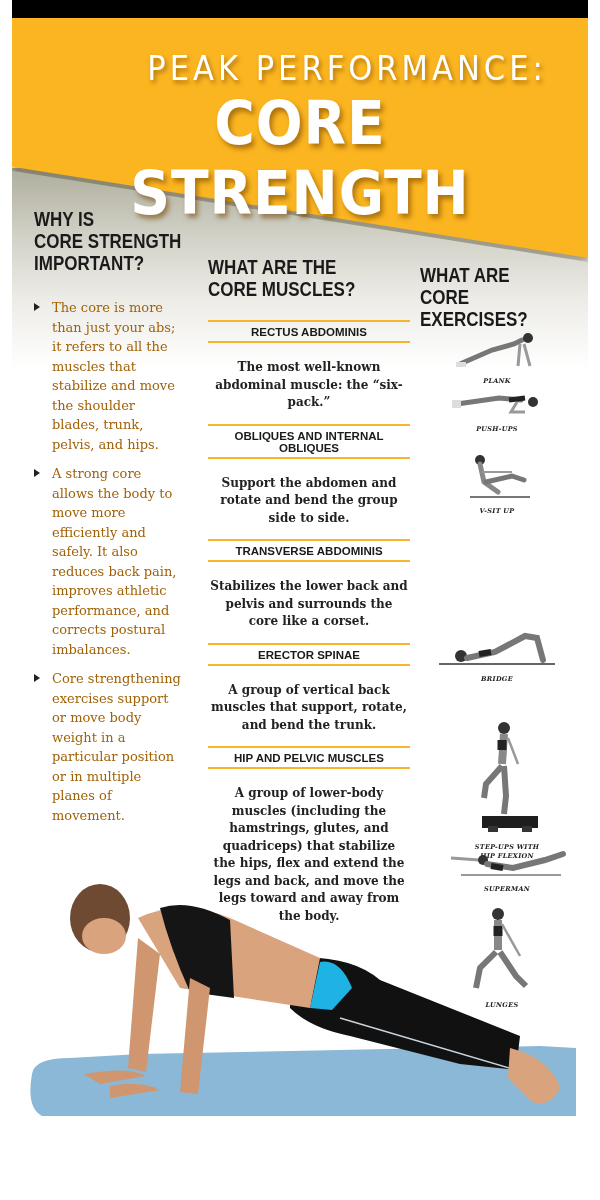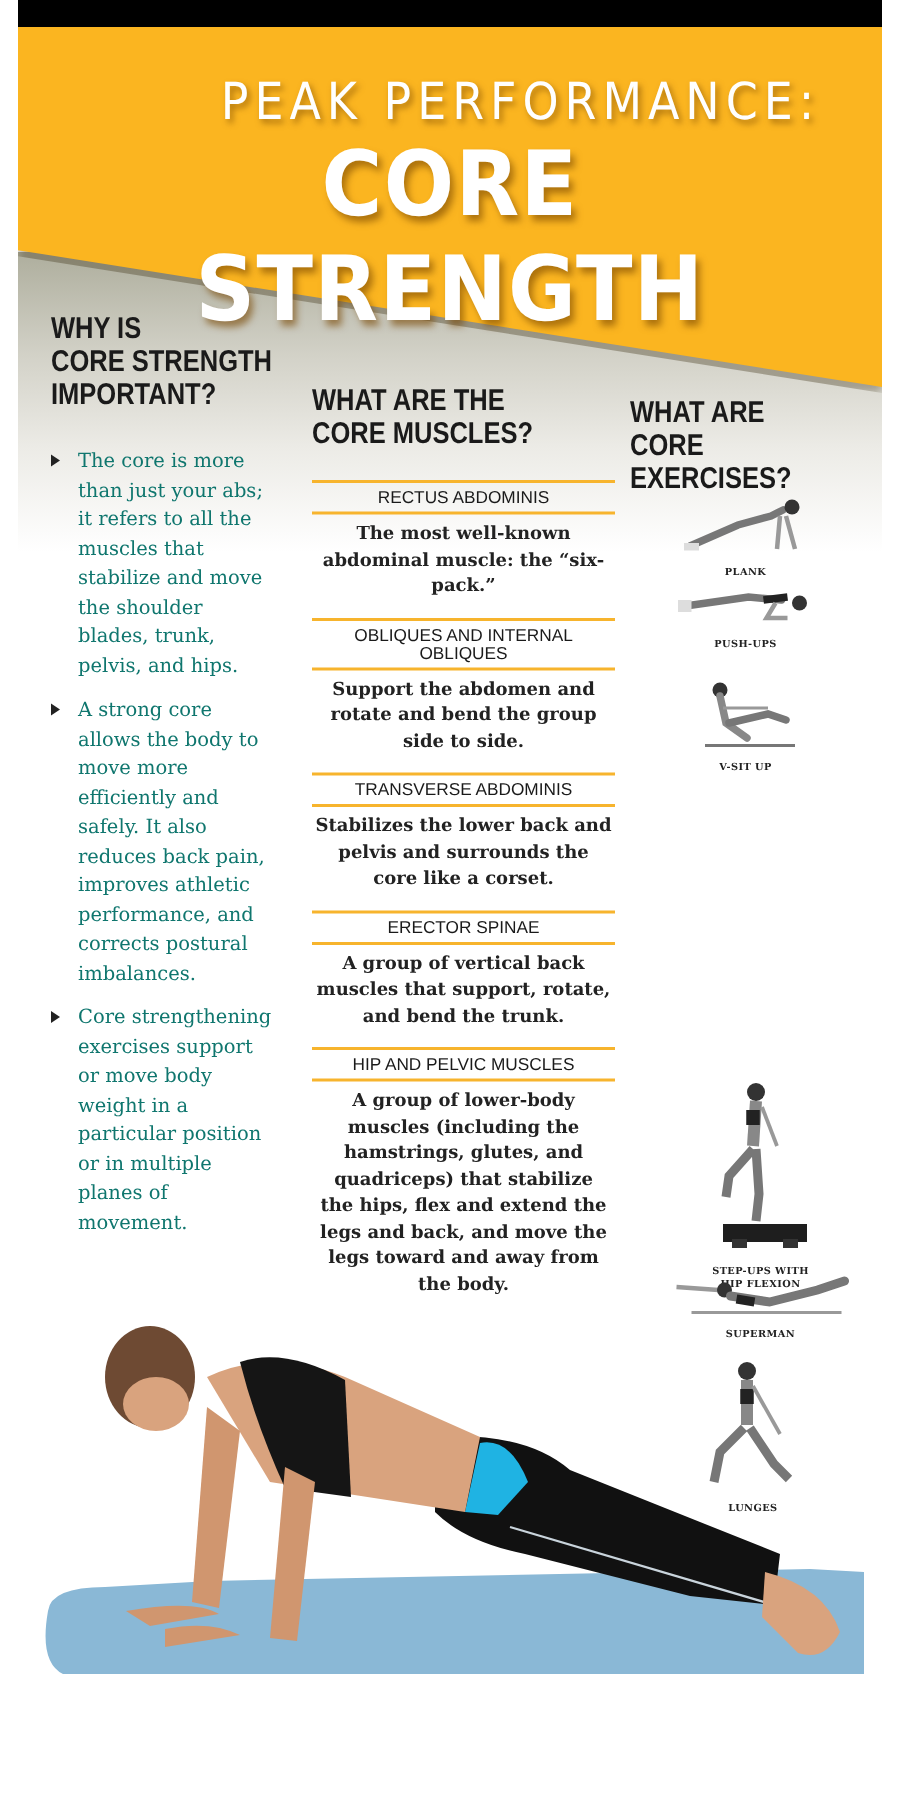--- a/index.html
+++ b/index.html
@@ -9,26 +9,26 @@
   .grayband{position:absolute;left:0;top:150px;width:576px;height:200px;background:linear-gradient(180deg,#aeae9d 0%,#d3d2c8 35%,#ecebe6 65%,#ffffff 100%);}
   .banner{position:absolute;left:0;top:0;width:576px;height:240px;background:#fbb520;clip-path:polygon(0 0,100% 0,100% 100%,0 62%);}
   .banner-shadow{position:absolute;left:0;top:4px;width:576px;height:240px;background:rgba(60,50,20,0.35);clip-path:polygon(0 0,100% 0,100% 100%,0 62%);filter:blur(3px);}
   .title1{position:absolute;left:0;width:576px;top:30px;text-align:center;color:#fff;font-family:"DejaVu Sans Condensed","DejaVu Sans",sans-serif;font-size:34px;letter-spacing:4px;text-shadow:2px 3px 4px rgba(120,70,0,0.6);margin-left:47px;}
   .title2{position:absolute;left:0;width:576px;top:70px;text-align:center;color:#fff;font-family:"DejaVu Sans","Liberation Sans",sans-serif;font-weight:bold;font-size:60px;letter-spacing:1px;transform:scaleX(0.92);text-shadow:3px 4px 5px rgba(120,70,0,0.6);}
   .h{font-family:"Liberation Sans",sans-serif;font-weight:bold;color:#1a1a1a;text-transform:uppercase;line-height:1.1;transform-origin:left top;}
   .col1-h{position:absolute;left:22px;top:190px;font-size:20px;transform:scaleX(0.85);}
   .col2-h{position:absolute;left:196px;top:238px;font-size:20px;transform:scaleX(0.85);}
   .col3-h{position:absolute;left:408px;top:246px;font-size:20px;transform:scaleX(0.85);}
   .bullets{position:absolute;left:22px;top:280px;width:150px;margin:0;padding:0;list-style:none;}
-  .bullets li{position:relative;padding-left:18px;font-size:13px;line-height:19.5px;color:#0f766e;margin-bottom:10px;}
+  .bullets li{position:relative;padding-left:18px;font-size:13px;line-height:19.5px;color:#a16207;margin-bottom:10px;}
   .tri{position:absolute;left:0;top:5px;width:0;height:0;border-top:4.5px solid transparent;border-bottom:4.5px solid transparent;border-left:6px solid #222;}
   .muscles{position:absolute;left:196px;top:302px;width:202px;}
-  .muscle-name{border-top:2px solid #f7b42d;border-bottom:2px solid #f7b42d;text-align:center;font-family:"Liberation Sans",sans-serif;font-weight:normal;font-size:11.5px;color:#1a1a1a;padding:4px 0 3px;letter-spacing:0;}
-  .muscle-desc{text-align:center;font-size:12px;line-height:17.5px;color:#222;font-weight:bold;padding:4px 2px 12px;}
-  .exercise{position:absolute;text-align:center;}
+  .muscle-name{border-top:2px solid #f7b42d;border-bottom:2px solid #f7b42d;text-align:center;font-family:"Liberation Sans",sans-serif;font-weight:bold;font-size:11.5px;color:#1a1a1a;padding:4px 0 3px;letter-spacing:0;}
+  .muscle-desc{text-align:center;font-size:12px;line-height:17.5px;color:#222;font-weight:bold;padding:16px 2px 12px;}
+  .exercise{position:absolute;text-align:center;font-style:italic;}
   .ex-label{font-family:"DejaVu Serif",serif;font-weight:bold;font-size:6.5px;letter-spacing:0.3px;color:#222;line-height:9px;margin-top:3px;}
   .photo{position:absolute;left:20px;top:858px;width:556px;height:266px;}
   .footer{position:absolute;left:0;top:1145px;width:600px;height:55px;background:#fff;}
 </style>
 </head>
 <body>
 
 <div class="topbar"></div>
 
 <div class="card">
@@ -107,20 +107,29 @@
       <circle cx="18" cy="8" r="5" fill="#333"></circle>
       <path d="M18 12 L22 30 L36 40" stroke="#888" stroke-width="5" fill="none" stroke-linecap="round"></path>
       <path d="M24 30 L50 24 L62 28" stroke="#777" stroke-width="5" fill="none" stroke-linecap="round"></path>
       <path d="M20 20 L50 20" stroke="#999" stroke-width="2"></path>
       <rect x="8" y="44" width="60" height="2" fill="#777"></rect>
     </svg>
     <div class="ex-label">V-SIT UP</div>
   </div>
 
 
+  <div class="exercise" style="left:420px;top:610px;width:130px;">
+    <svg width="124" height="40" viewBox="0 0 124 40">
+      <circle cx="26" cy="28" r="6" fill="#333"></circle>
+      <path d="M32 30 L60 24 L90 8 L102 10 L108 32" stroke="#777" stroke-width="6" fill="none" stroke-linecap="round"></path>
+      <path d="M44 26 L56 24" stroke="#222" stroke-width="6"></path>
+      <rect x="4" y="35" width="116" height="2" fill="#666"></rect>
+    </svg>
+    <div class="ex-label">BRIDGE</div>
+  </div>
 
   <div class="exercise" style="left:440px;top:700px;width:110px;">
     <svg width="90" height="118" viewBox="0 0 90 118">
       <circle cx="42" cy="10" r="6" fill="#333"></circle>
       <path d="M42 16 L40 46" stroke="#888" stroke-width="8"></path>
       <path d="M40 22 L40 32" stroke="#222" stroke-width="9"></path>
       <path d="M40 48 L24 66 L22 80 M42 48 L44 78 L42 96" stroke="#777" stroke-width="6" fill="none"></path>
       <path d="M46 20 L56 46" stroke="#999" stroke-width="2.5"></path>
       <rect x="20" y="98" width="56" height="12" fill="#1e1e1e"></rect>
       <rect x="26" y="108" width="10" height="6" fill="#333"></rect>

